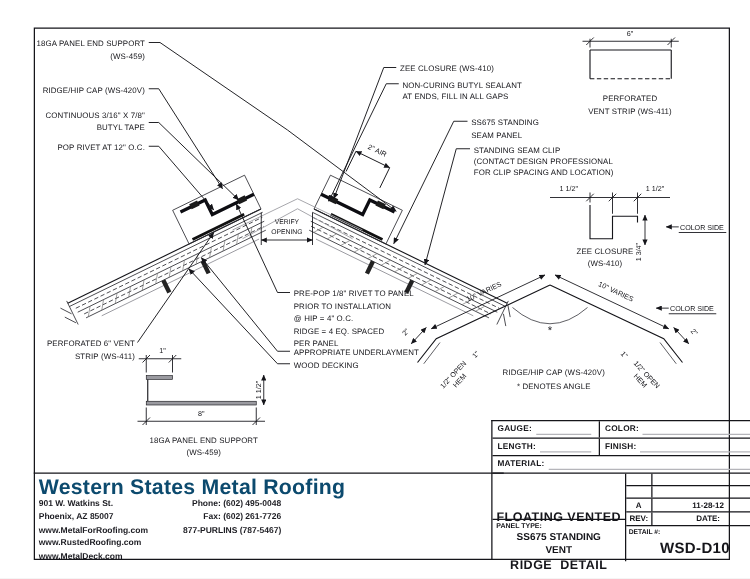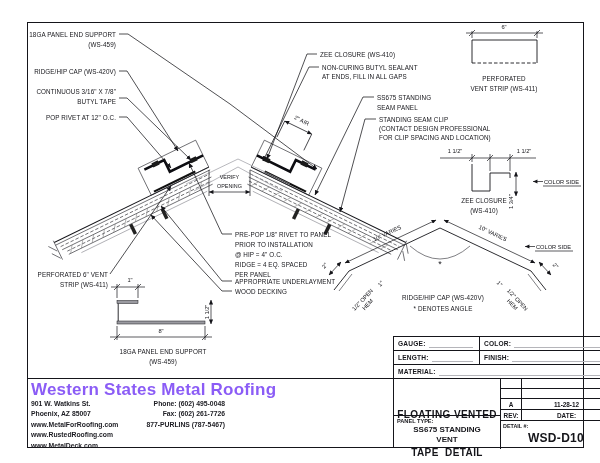--- a/index.html
+++ b/index.html
@@ -13,21 +13,21 @@
   svg .ln2{stroke:#2a2a30;stroke-width:.6;fill:none;}
   svg .dash{stroke-dasharray:3.5 2;}
   svg .lt{stroke:#9a9aa0;stroke-width:.7;fill:none;}
   svg .thick{stroke:#0d0d12;stroke-width:2.6;fill:none;}
   svg .strip{stroke:#111;stroke-width:2.2;fill:none;}
   svg .ld{stroke:#15151a;stroke-width:.75;fill:none;}
   svg .dm{stroke:#15151a;stroke-width:.7;fill:none;}
   svg .hx{stroke:#777;stroke-width:.5;fill:none;}
   
   .company{position:absolute;left:27px;top:378px;width:376px;height:68px;border-top:1.6px solid #15151a;padding:1px 0 0 4px;box-sizing:border-box;}
-  .company .name{font-size:17px;font-weight:700;letter-spacing:.2px;color:#8b5cf6;line-height:19px;}
+  .company .name{font-size:17px;font-weight:700;letter-spacing:.2px;color:#0c4a6e;line-height:19px;}
   .company .cols{position:relative;font-size:6.8px;font-weight:700;line-height:10.4px;color:#1c1c22;}
   .company .right{position:absolute;left:86px;top:0;width:108px;text-align:right;}
   
   .tblock{position:absolute;left:393px;top:336px;width:218px;height:112px;border-left:1.4px solid #15151a;border-top:1.4px solid #15151a;box-sizing:border-box;font-size:6.6px;}
   .trow{display:flex;border-bottom:1.2px solid #15151a;height:14px;box-sizing:border-box;}
   .tcell{display:flex;align-items:center;padding:0 0 0 4px;box-sizing:border-box;font-weight:700;letter-spacing:.2px;}
   .tcell .blank{flex:1 1 auto;border-bottom:1px solid #b5b5ba;height:8px;margin:0 6px 0 3px;}
   .tc-l{width:86px;border-right:1.2px solid #15151a;}
   .tc-r{flex:1;}
   .tmain{display:flex;height:70px;}
@@ -294,21 +294,21 @@
     <div class="trow">
       <div class="tcell" style="flex:1">
           <span>MATERIAL:</span>
           <span class="blank"></span>
         </div>
     </div>
     <div class="tmain">
       <div class="tmain-l">
         <div class="ttitle">
           <div>FLOATING VENTED</div>
-          <div>TAPE  DETAIL</div>
+          <div>RIDGE  DETAIL</div>
         </div>
         <div class="tpanel">
           <div class="lab">PANEL TYPE:</div>
           <div class="val">
             <div>SS675 STANDING</div>
             <div>VENT</div>
           </div>
         </div>
       </div>
       <div class="tmain-r">

